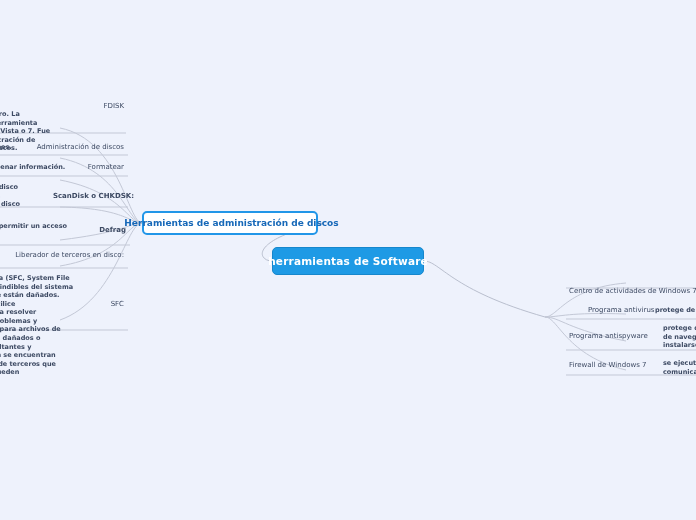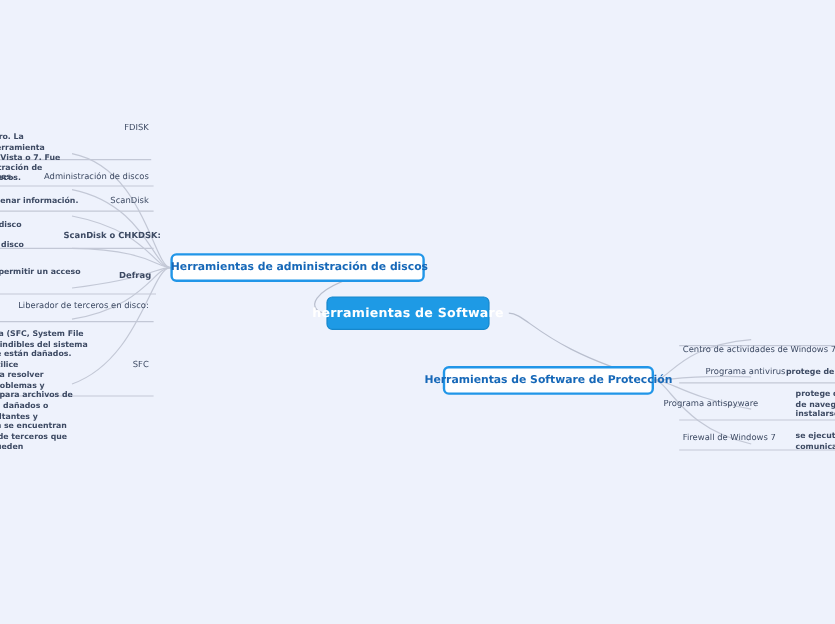--- a/index.html
+++ b/index.html
@@ -26,21 +26,21 @@
     width: 696px;
     height: 520px;
     pointer-events: none;
   }
 
   
   .root-node {
     position: absolute;
     left: 272px;
     top: 247px;
-    width: 136px;
+    width: 152px;
     height: 28px;
     background: #1e9ae5;
     border: 1px solid #1687cc;
     border-radius: 5px;
     box-sizing: border-box;
     display: flex;
     align-items: center;
     justify-content: center;
     color: #ffffff;
     font-size: 10.5px;
@@ -62,21 +62,21 @@
     justify-content: center;
     color: #1668b8;
     font-size: 9px;
     font-weight: bold;
     white-space: nowrap;
     padding: 0 8px;
   }
   #branch-disk-admin {
     left: 142px;
     top: 211px;
-    width: 212px;
+    width: 176px;
     padding-left: 11px;
   }
   #branch-protection {
     left: 369px;
     top: 305px;
     width: 176px;
   }
 
   
   .leaf-label {
@@ -147,27 +147,26 @@
       <path d="M0,245 L130,245"></path>
       <path d="M0,268 L128,268"></path>
       <path d="M0,330 L128,330"></path>
     </g>
   </svg>
 
   <div class="root-node">herramientas de Software</div>
 
   <div class="branch-node" id="branch-disk-admin">Herramientas de administración de discos</div>
 
-  <div class="branch-node" id="branch-protection">Herramientas de Software de Protección</div>
 
   <div class="leaf-label right-align" style="left:20px; top:102px; width:104px;">FDISK</div>
 
   <div class="leaf-label right-align" style="left:10px; top:143px; width:114px;">Administración de discos</div>
 
-  <div class="leaf-label right-align" style="left:20px; top:163px; width:104px;">ScanDisk</div>
+  <div class="leaf-label right-align" style="left:20px; top:163px; width:104px;">Formatear</div>
 
   <div class="leaf-label right-align" style="left:20px; top:192px; width:114px;font-weight:bold;">ScanDisk o CHKDSK:</div>
 
   <div class="leaf-label right-align" style="left:20px; top:226px; width:106px;font-weight:bold;">Defrag</div>
 
   <div class="leaf-label right-align" style="left:0px; top:251px; width:124px;">Liberador de terceros en disco:</div>
 
   <div class="leaf-label right-align" style="left:20px; top:300px; width:104px;">SFC</div>
 
   <div class="leaf-desc" style="left:-8px; top:110px; width:70px;">luro. La herramienta
@@ -190,21 +189,21 @@
 ara resolver problemas y
 repara archivos de
 os dañados o faltantes y
 én se encuentran
 s de terceros que pueden</div>
 
   <div class="leaf-label" style="left:569px; top:275px;margin-top:12px;">Centro de actividades de Windows 7</div>
 
   <div class="leaf-label" style="left:569px; top:306px;padding-left:19px;">Programa antivirus</div>
 
-  <div class="leaf-label" style="left:553px; top:332px;">Programa antispyware</div>
+  <div class="leaf-label" style="left:569px; top:332px;">Programa antispyware</div>
 
   <div class="leaf-label" style="left:569px; top:361px;">Firewall de Windows 7</div>
 
   <div class="leaf-desc" style="left:655px; top:306px; width:60px;">protege de ata</div>
 
   <div class="leaf-desc" style="left:663px; top:324px; width:60px;">protege de
 de navegac
 instalarse s</div>
 
   <div class="leaf-desc" style="left:663px; top:359px; width:60px;">se ejecuta

